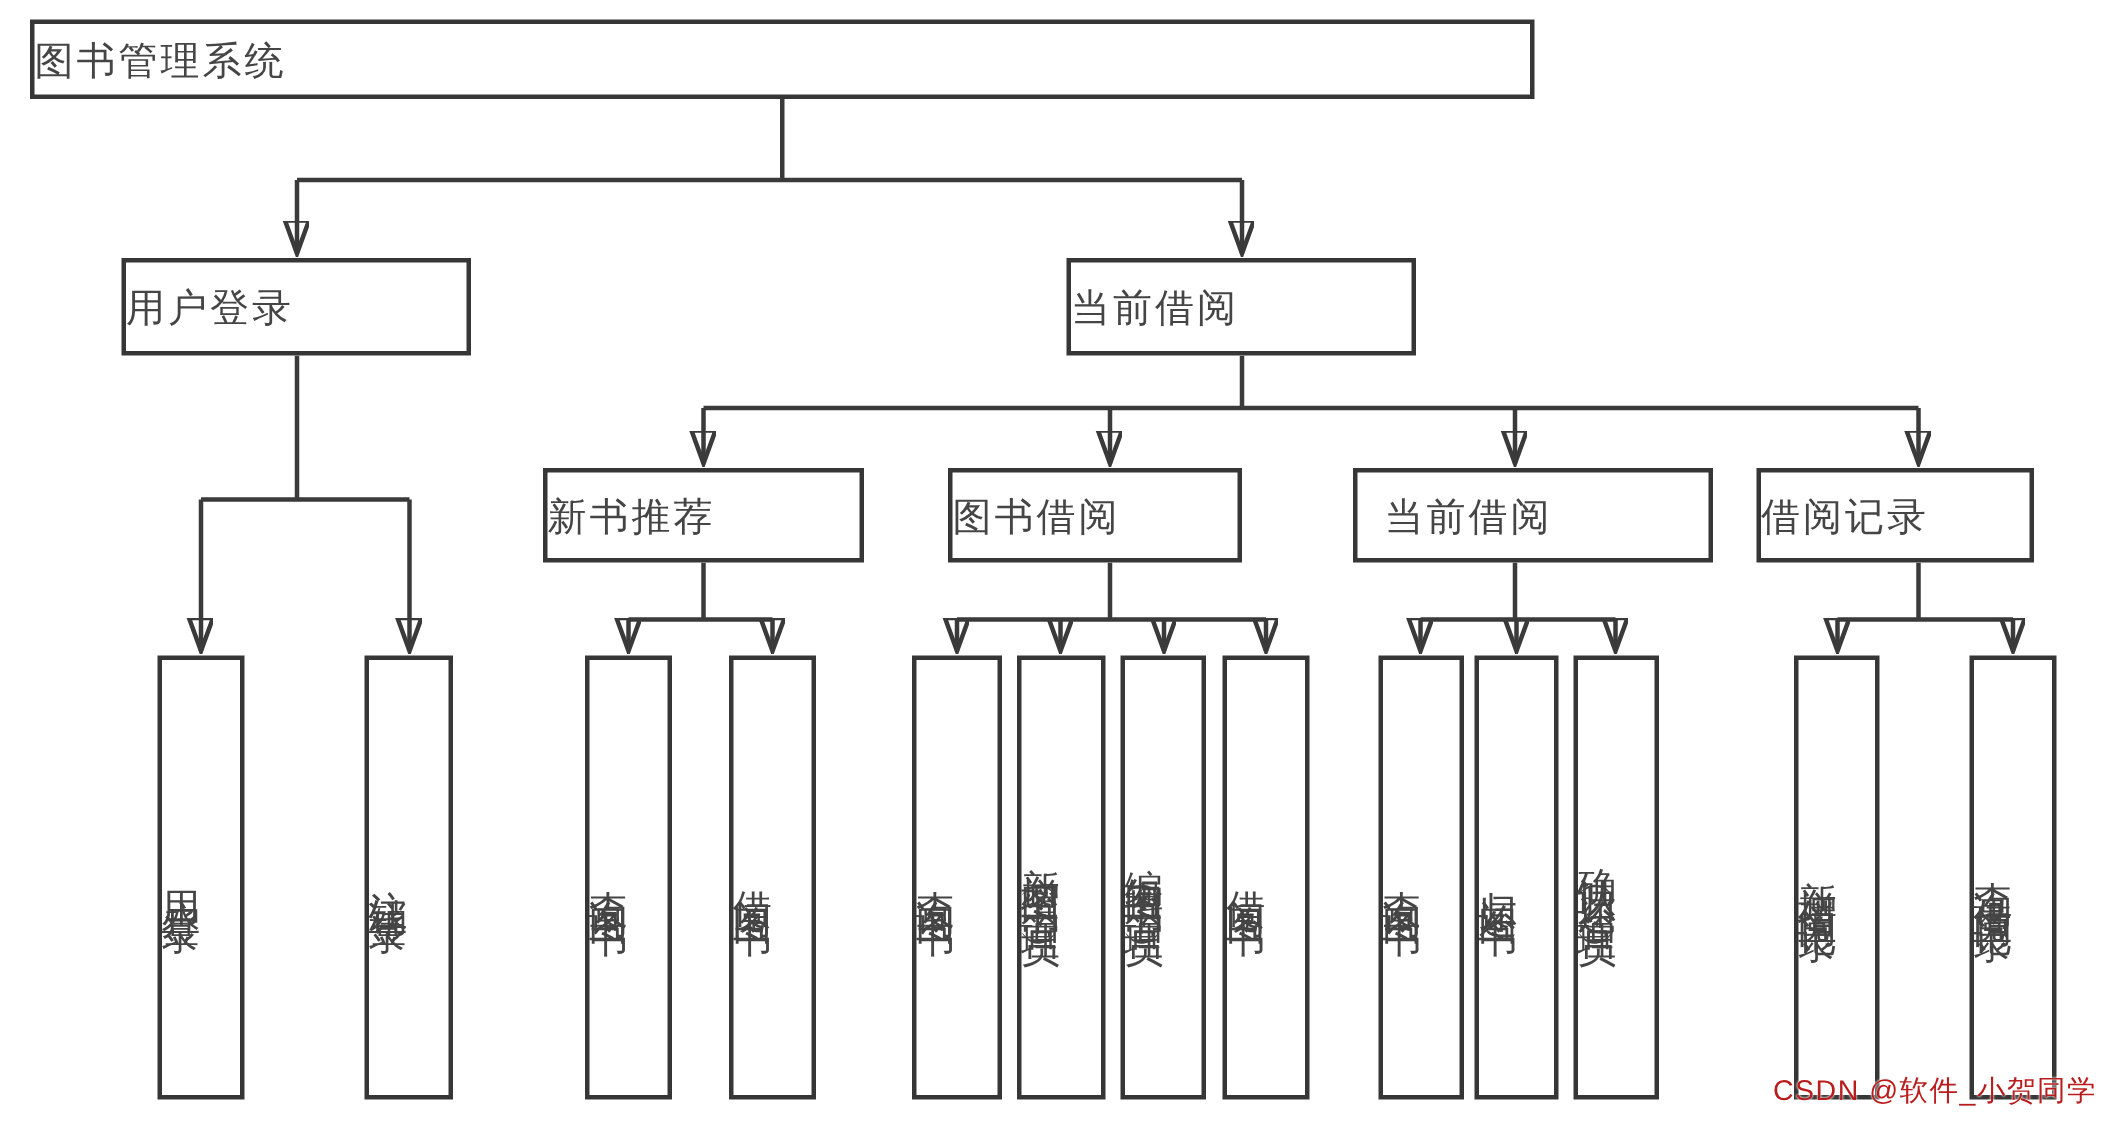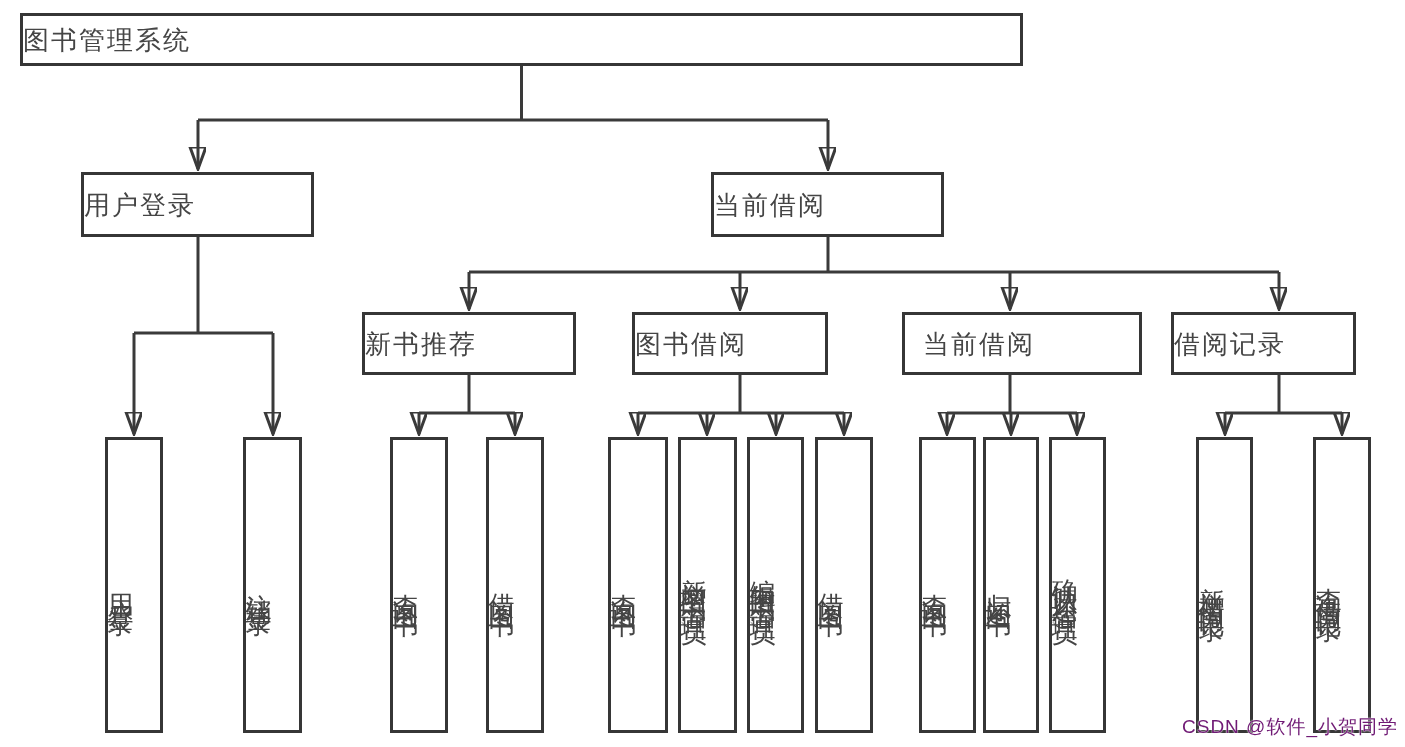--- a/index.html
+++ b/index.html
@@ -17,21 +17,21 @@
     color:#454545; font-size:26px; line-height:1;
   }
   .node.root { border-width:3px; }
   .vnode span {
     writing-mode:vertical-rl; text-orientation:mixed;
     letter-spacing:6px; font-size:26px; color:#454545;
   }
   .hnode span { letter-spacing:2px; }
   .watermark {
     position:absolute; left:1182px; top:714px;
-    font-size:19px; color:#701a75; white-space:nowrap;
+    font-size:19px; color:#b91c1c; white-space:nowrap;
     text-shadow:0 0 2px #ffffff, 0 0 1px #ffffff;
     letter-spacing:1px;
   }
 </style>
 </head>
 <body>
 
 <div class="stage">
 
   <svg class="wires" viewBox="0 0 1405 747">

